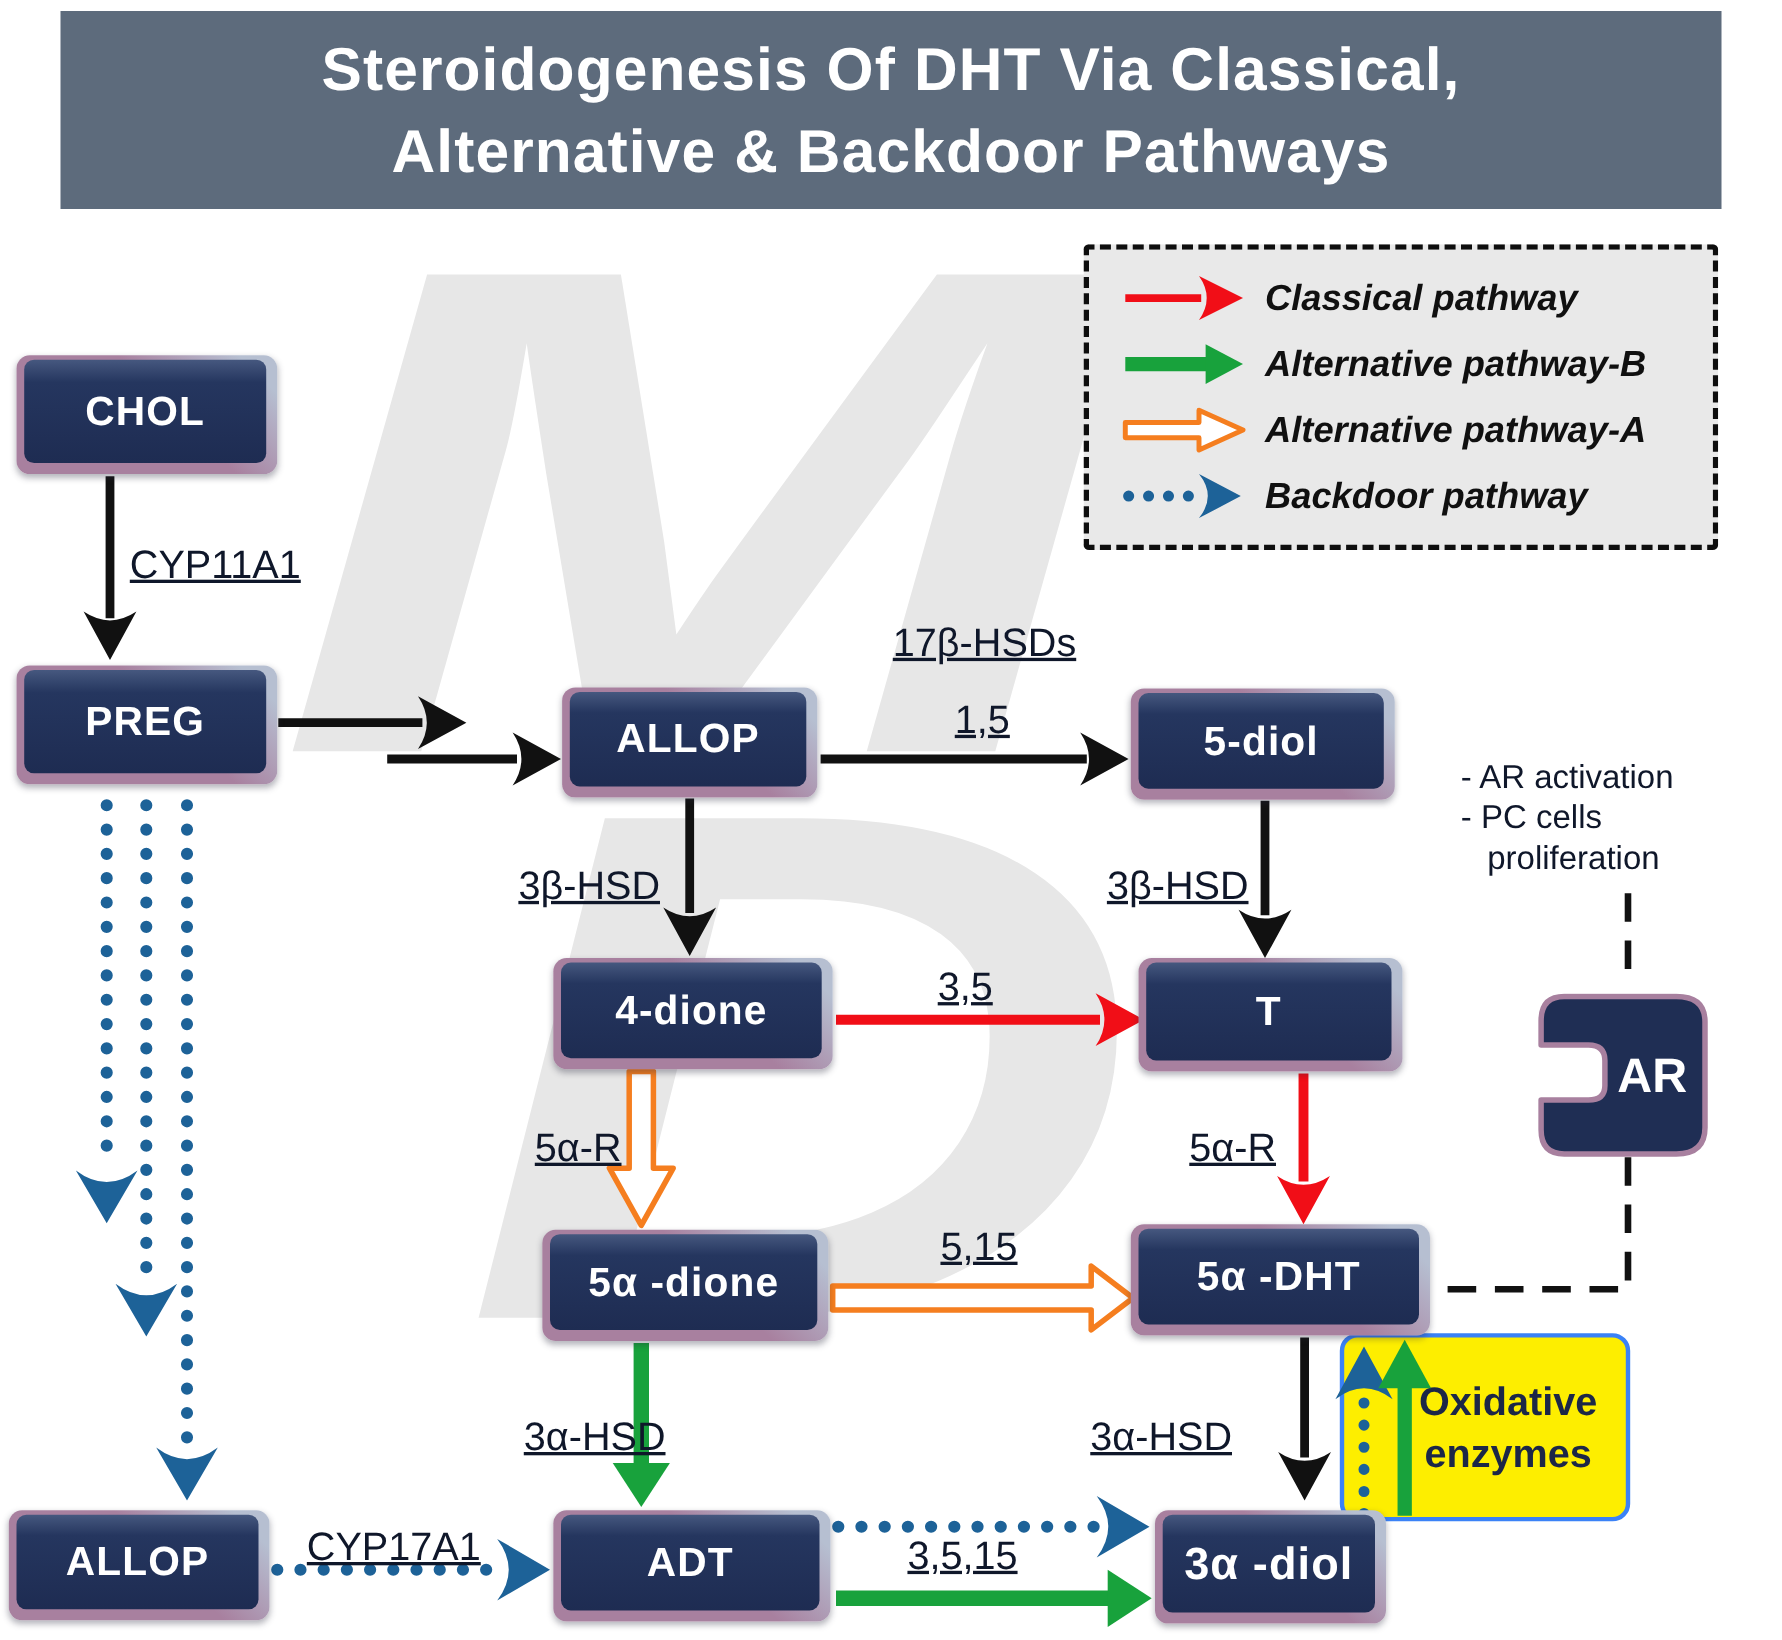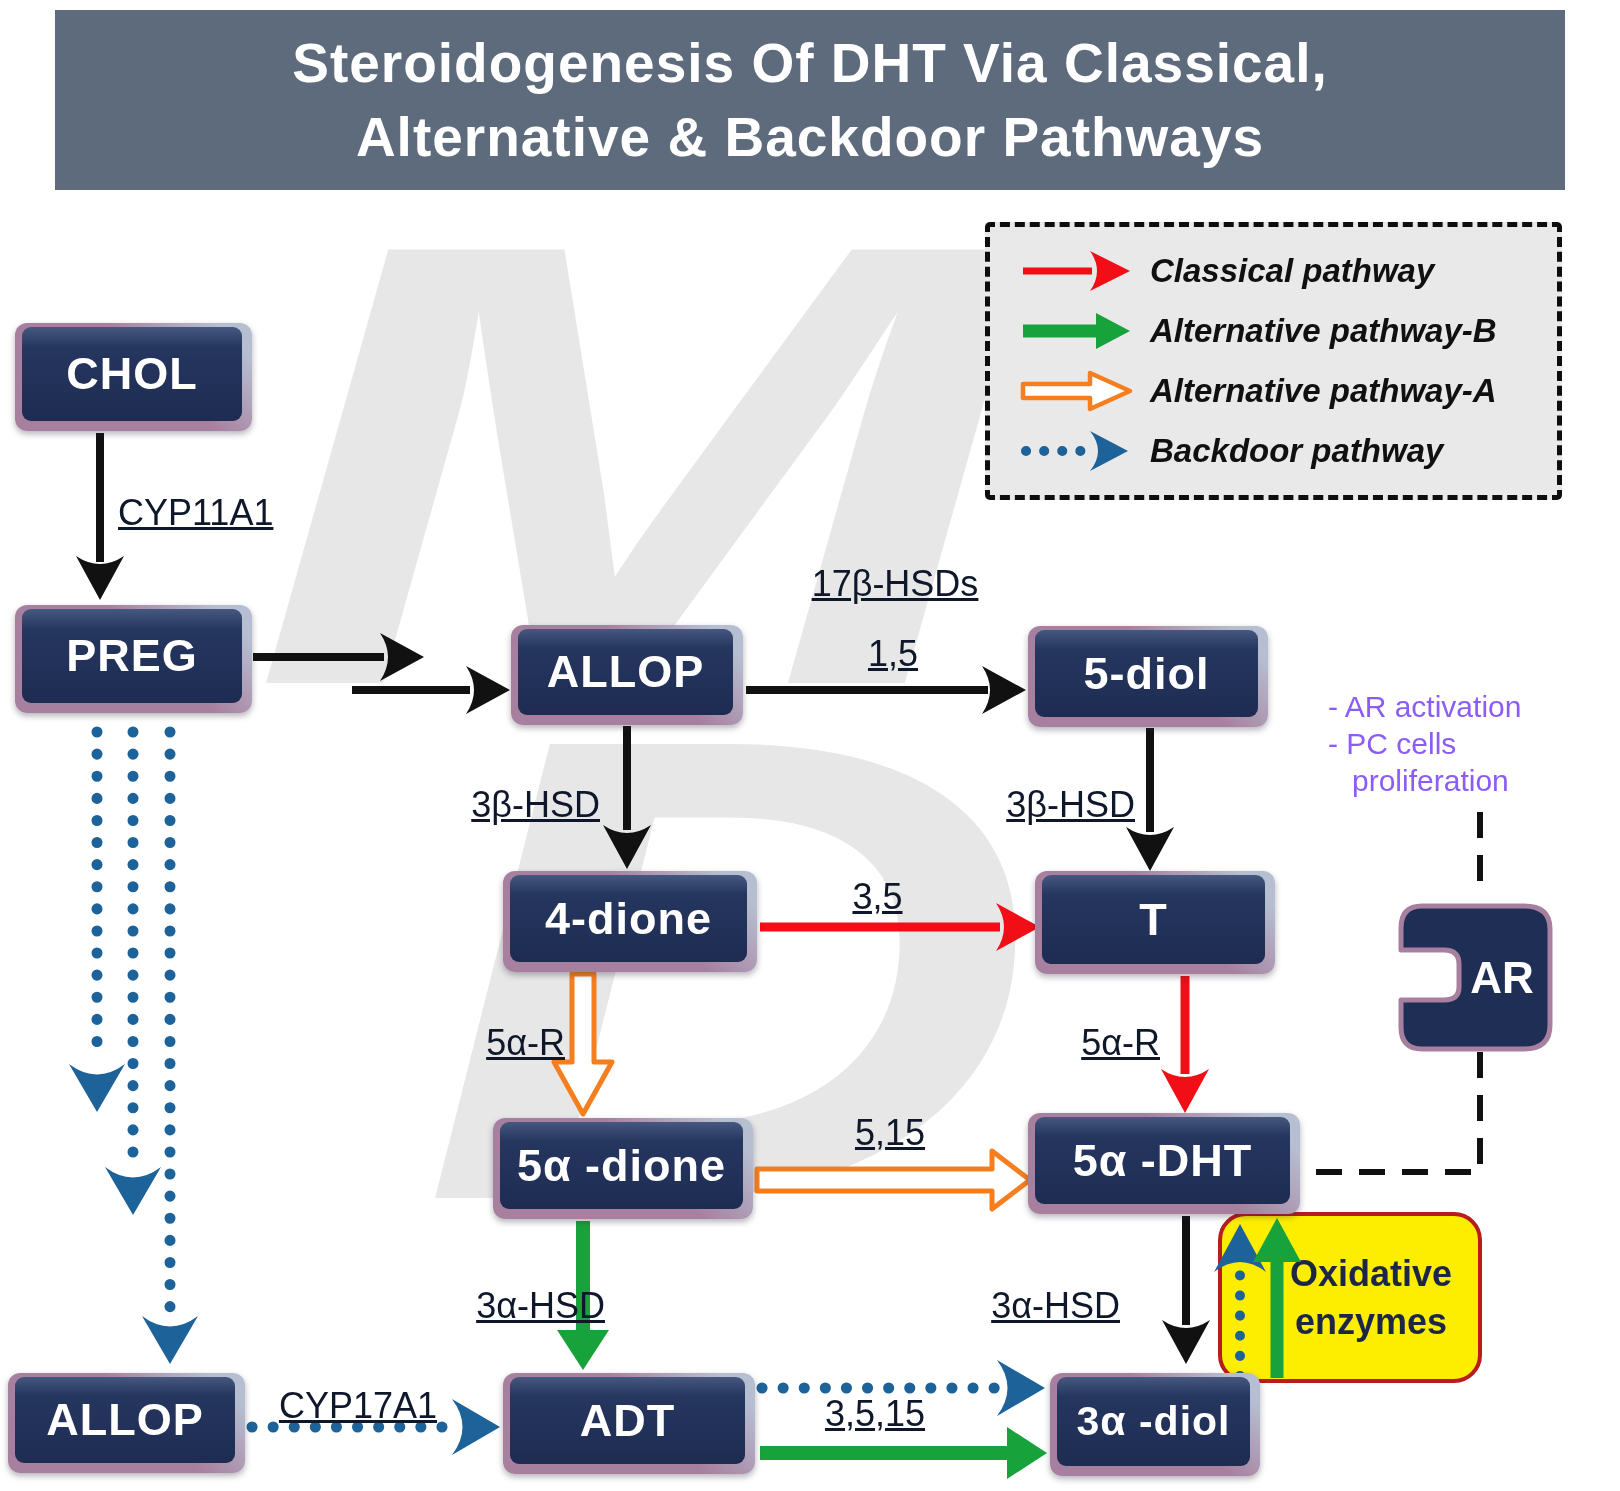--- a/index.html
+++ b/index.html
@@ -20,31 +20,31 @@
   .legend-row{display:flex;align-items:center;gap:14px;height:50px;}
   .legend-glyph{width:118px;height:44px;flex:0 0 118px;}
   .legend-label{font-size:33px;font-style:italic;font-weight:600;color:#101010;white-space:nowrap;}
   
   .node{position:absolute;z-index:6;border-radius:12px;
         background:linear-gradient(45deg,#a8809f 58%,#b6bfd1 90%);
         box-shadow:0 3px 6px rgba(40,40,60,.35);}
   .node .inner{position:absolute;left:7px;right:10px;top:4px;bottom:10px;border-radius:9px;
         background:linear-gradient(180deg,#46587f 0%,#25365f 22%,#1e2c52 100%);
         display:flex;align-items:center;justify-content:center;}
-  .node .inner span{color:#fff;font-weight:bold;font-size:45px;letter-spacing:1px;white-space:nowrap;}
+  .node .inner span{color:#fff;font-weight:bold;font-size:37px;letter-spacing:1px;white-space:nowrap;}
   
   .elabel{position:absolute;z-index:8;font-size:36px;font-weight:500;color:#0f172a;white-space:nowrap;text-decoration:underline;}
   .center{text-align:center;}
   .right{text-align:right;}
   
-  .sidenote{left:1328px;top:688px;z-index:8;font-size:30px;color:#8b5cf6;line-height:37px;}
+  .sidenote{left:1328px;top:688px;z-index:8;font-size:30px;color:#0f172a;line-height:37px;}
   .sidenote .ind{margin-left:24px;}
   
   .oxibox{left:1218px;top:1212px;width:264px;height:171px;background:#fdee00;
-          border:4px solid #b91c1c;border-radius:28px;z-index:2;box-sizing:border-box;
+          border:4px solid #3b82f6;border-radius:16px;z-index:2;box-sizing:border-box;
           display:flex;flex-direction:column;justify-content:center;align-items:flex-end;
           padding-right:12px;}
   .oxibox div{font-size:36px;font-weight:bold;color:#1c2747;line-height:48px;text-align:center;width:190px;}
   .arrows{position:absolute;left:0;top:0;z-index:4;pointer-events:none;}
   .arbox{position:absolute;left:1398px;top:903px;z-index:6;}
 </style>
 </head>
 <body>
 
 <div class="wm" style="left:250px;top:150px;font-size:630px;transform:scaleX(1.45);">M</div>

